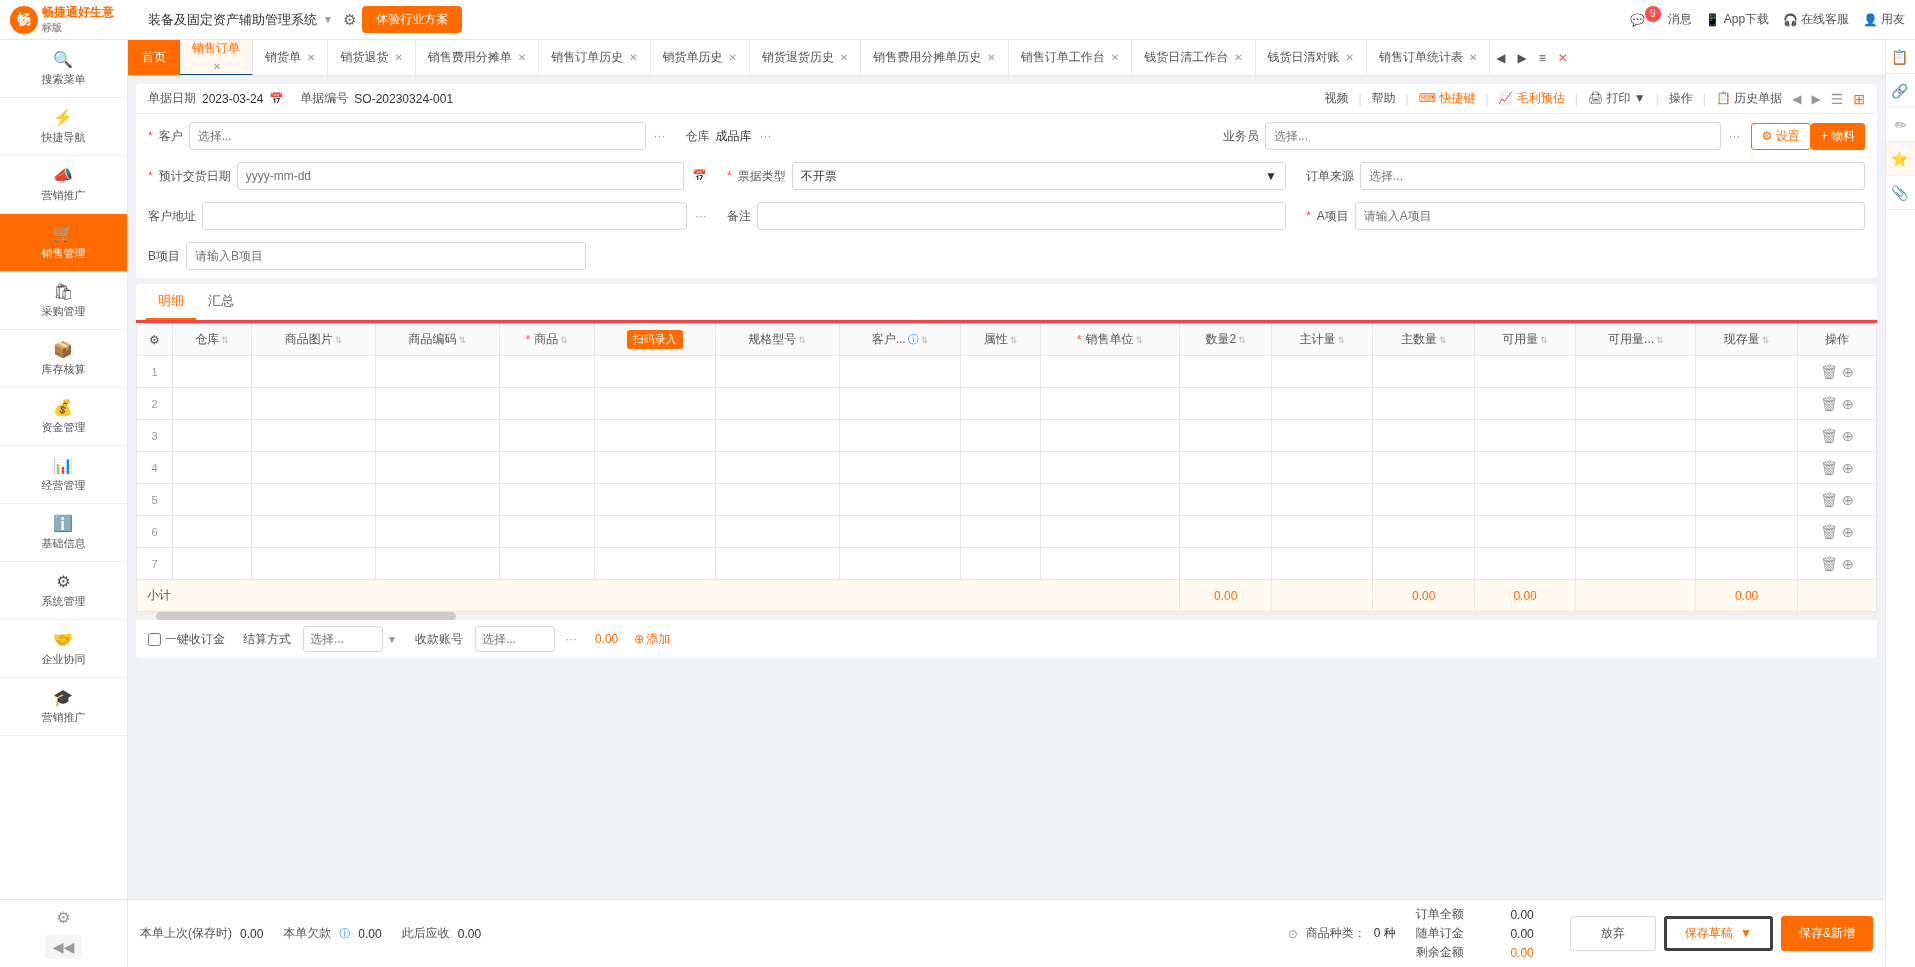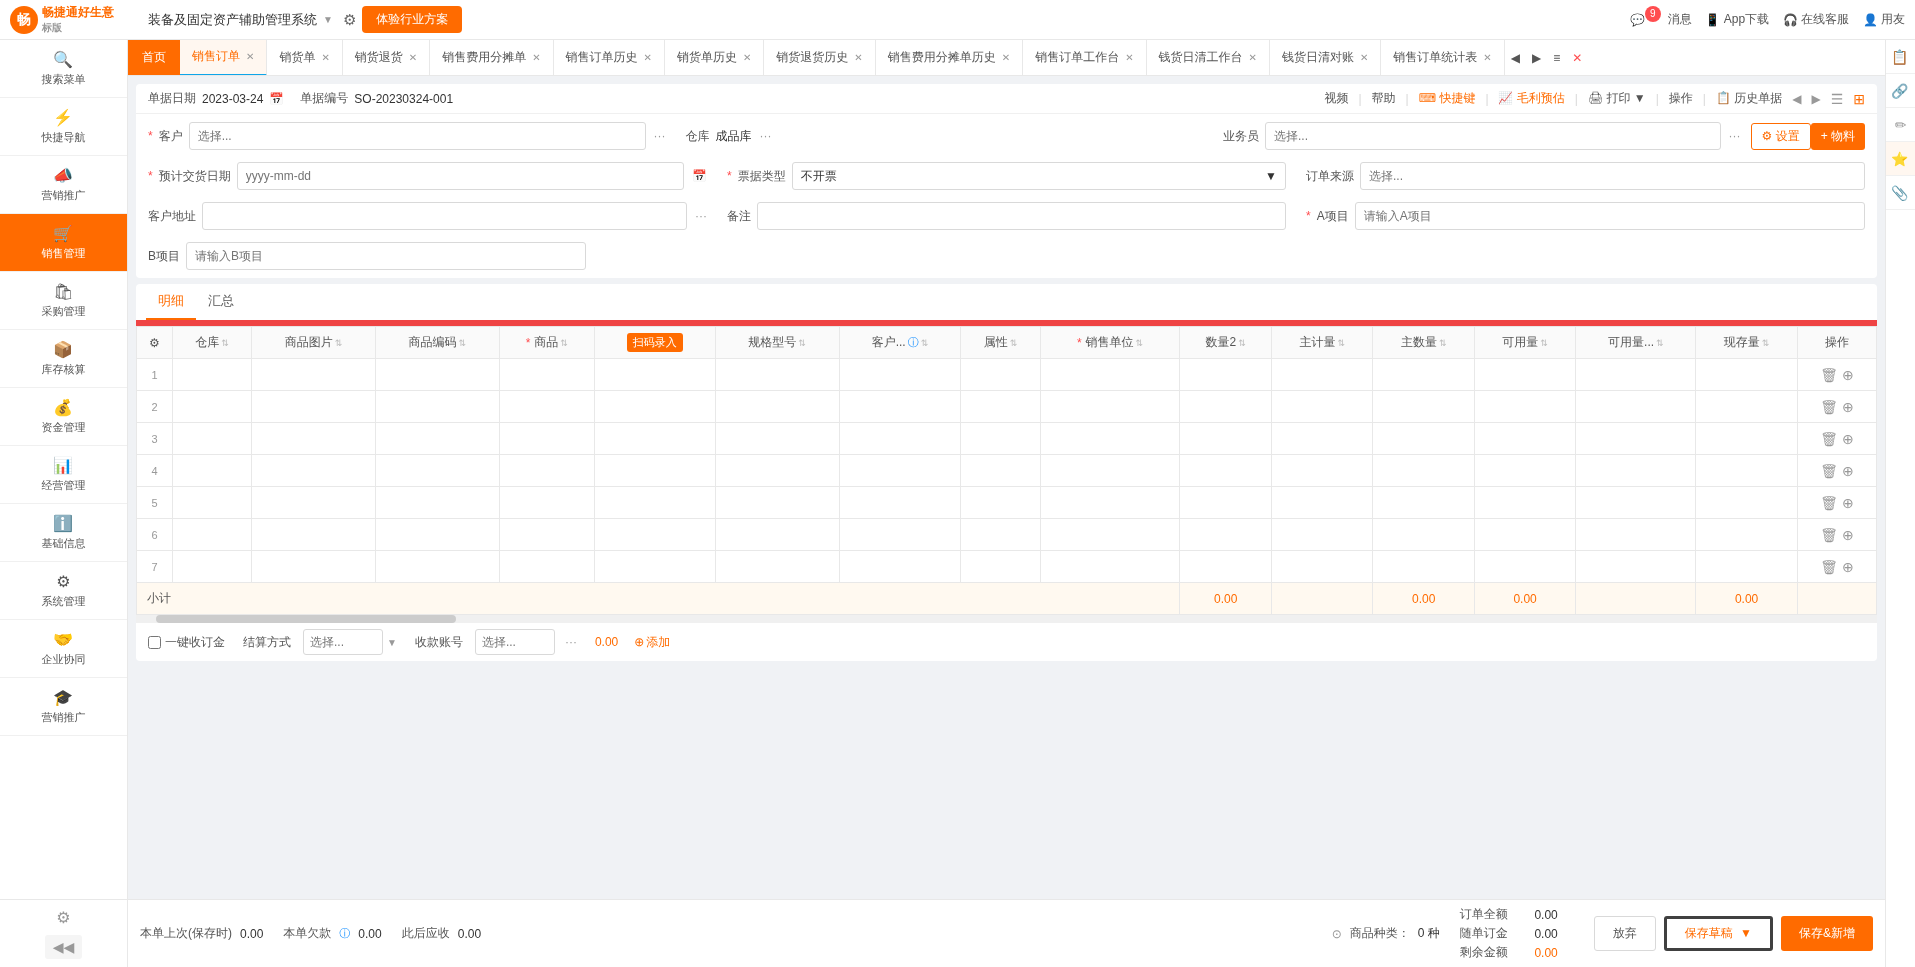--- a/index.html
+++ b/index.html
@@ -25,36 +25,36 @@
     .sidebar-menu { flex: 1; overflow-y: auto; }
     .sidebar-item { display: flex; flex-direction: column; align-items: center; padding: 10px 0; cursor: pointer; color: #555; font-size: 11px; gap: 3px; border-bottom: 1px solid #f0f0f0; }
     .sidebar-item.active { background: #ff6b00; color: #fff; }
     .sidebar-item .s-icon { font-size: 16px; }
     .sidebar-bottom { padding: 8px 0; display: flex; flex-direction: column; align-items: center; gap: 8px; border-top: 1px solid #e8e8e8; }
     .sidebar-bottom-icon { color: #999; cursor: pointer; font-size: 16px; }
     .sidebar-collapse { background: #f5f5f5; border: none; cursor: pointer; padding: 4px 8px; font-size: 14px; color: #999; border-radius: 3px; }
 
     
     .tab-item { padding: 0 12px; height: 36px; display: flex; align-items: center; gap: 4px; cursor: pointer; color: #555; font-size: 12px; white-space: nowrap; border-right: 1px solid #e8e8e8; flex-shrink: 0; }
-    .tab-item.active { color: #ff6b00; background: #fff7f0; border-bottom: 2px solid #0ea5e9; }
+    .tab-item.active { color: #ff6b00; background: #fff7f0; border-bottom: 2px solid #0c4a6e; flex-direction: column; }
     .tab-item .tab-close { color: #999; font-size: 10px; margin-left: 2px; }
     .tab-home { padding: 0 14px; height: 36px; display: flex; align-items: center; background: #ff6b00; color: #fff; font-size: 12px; flex-shrink: 0; }
     .tab-nav-btn { padding: 0 6px; height: 36px; display: flex; align-items: center; color: #555; cursor: pointer; font-size: 12px; flex-shrink: 0; }
     .form-input { border: 1px solid #d9d9d9; border-radius: 3px; padding: 3px 8px; font-size: 12px; color: #333; background: #fff; height: 28px; flex: 1; min-width: 0; cursor: text; }
     .form-input.placeholder { color: #bbb; }
     .form-select { border: 1px solid #d9d9d9; border-radius: 3px; padding: 3px 8px; font-size: 12px; color: #333; background: #fff; height: 28px; display: flex; align-items: center; justify-content: space-between; cursor: pointer; flex: 1; }
     .form-dots { color: #999; cursor: pointer; font-size: 12px; margin-left: 2px; }
     .date-icon { color: #bbb; cursor: pointer; font-size: 12px; margin-left: 2px; }
     .toolbar-btn { color: #555; font-size: 12px; cursor: pointer; display: flex; align-items: center; gap: 2px; }
     .toolbar-btn.orange { color: #ff6b00; }
     .toolbar-divider { color: #d9d9d9; }
 
     
     .table-container { background: #fff; border-radius: 4px; overflow: hidden; }
-    .table-tabs { display: flex; align-items: flex-end; border-bottom: 6px solid #ef4444; padding: 0 10px; }
+    .table-tabs { display: flex; align-items: flex-end; border-bottom: 3px solid #ef4444; padding: 0 10px; }
     .table-tab { padding: 8px 12px; cursor: pointer; font-size: 13px; color: #555; border-bottom: 2px solid transparent; }
     .table-tab.active { color: #ff6b00; border-bottom: 2px solid #ff6b00; font-weight: 500; }
     .data-table { width: 100%; border-collapse: collapse; font-size: 12px; }
     .data-table th { background: #fafafa; border: 1px solid #e8e8e8; padding: 6px 4px; color: #555; font-weight: normal; white-space: nowrap; text-align: center; }
     .data-table td { border: 1px solid #e8e8e8; padding: 4px; color: #333; text-align: center; height: 32px; }
     .row-num { color: #999; font-size: 11px; }
     .scan-btn { background: #ff6b00; color: #fff; border: none; padding: 2px 6px; border-radius: 3px; font-size: 11px; cursor: pointer; white-space: nowrap; }
     .th-sort { display: inline-flex; align-items: center; gap: 2px; }
     .sort-icon { color: #bbb; font-size: 9px; }
     .col-actions { display: flex; align-items: center; justify-content: center; gap: 4px; }
@@ -63,26 +63,26 @@
     
     .summary-row td { background: #fff9f0; font-weight: 500; color: #ff6b00; margin-top: 40px; }
     .summary-label { color: #555; font-weight: normal; }
 
     
     .bottom-bar { background: #fff; border-top: 1px solid #e8e8e8; padding: 6px 12px; display: flex; align-items: center; gap: 20px; flex-shrink: 0; }
     .bottom-info { display: flex; align-items: center; gap: 8px; font-size: 12px; color: #555; }
     .bottom-info-value { color: #333; font-weight: 500; }
     .spacer { flex: 1; }
     .bottom-summary { display: flex; flex-direction: column; align-items: flex-end; gap: 2px; font-size: 12px; }
-    .summary-line { display: flex; align-items: center; }
+    .summary-line { display: flex; gap: 20px; align-items: center; }
     .summary-key { color: #555; }
     .summary-val { color: #333; font-weight: 500; min-width: 50px; text-align: right; }
     .summary-val.orange { color: #ff6b00; }
 
-    .btn-discard { border: 1px solid #d9d9d9; background: #fff; color: #555; padding: 6px 18px; border-radius: 3px; cursor: pointer; font-size: 12px; }
+    .btn-discard { border: 1px solid #d9d9d9; background: #fff; color: #555; padding: 6px 30px; border-radius: 3px; cursor: pointer; font-size: 12px; }
     .btn-save-draft { border: 3px solid #404040; background: #fff; color: #ff6b00; padding: 6px 18px; border-radius: 3px; cursor: pointer; font-size: 12px; }
     .btn-save-new { border: none; background: #ff6b00; color: #fff; padding: 6px 18px; border-radius: 3px; cursor: pointer; font-size: 12px; }
 
     
     .right-panel { width: 30px; background: #fff; display: flex; flex-direction: column; align-items: center; gap: 0; border-left: 1px solid #e8e8e8; flex-shrink: 0; }
     .right-panel-icon { width: 30px; height: 34px; display: flex; align-items: center; justify-content: center; color: #999; cursor: pointer; font-size: 14px; border-bottom: 1px solid #f0f0f0; }
     .right-panel-icon.active { color: #ff6b00; background: #fff7f0; }
 
     
     .payment-row { display: flex; align-items: center; gap: 8px; padding: 6px 0; }

